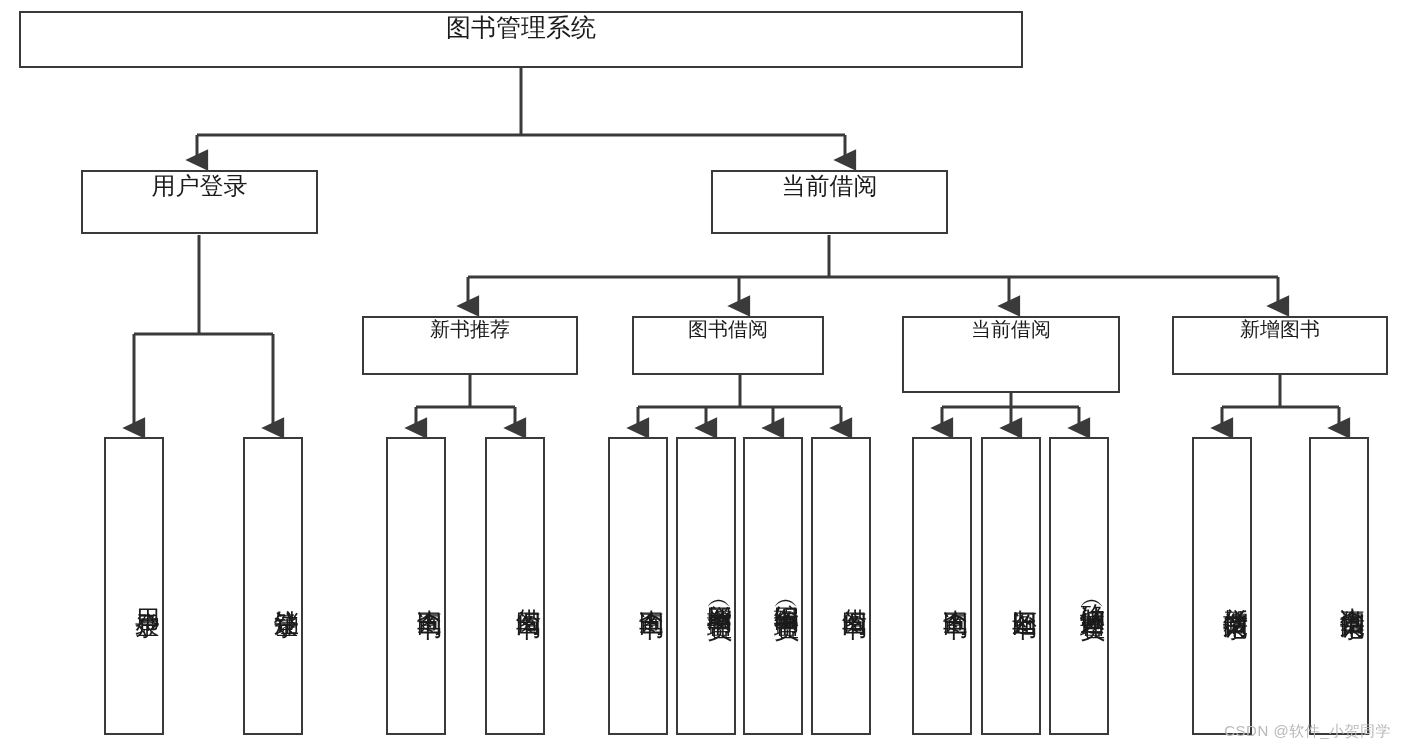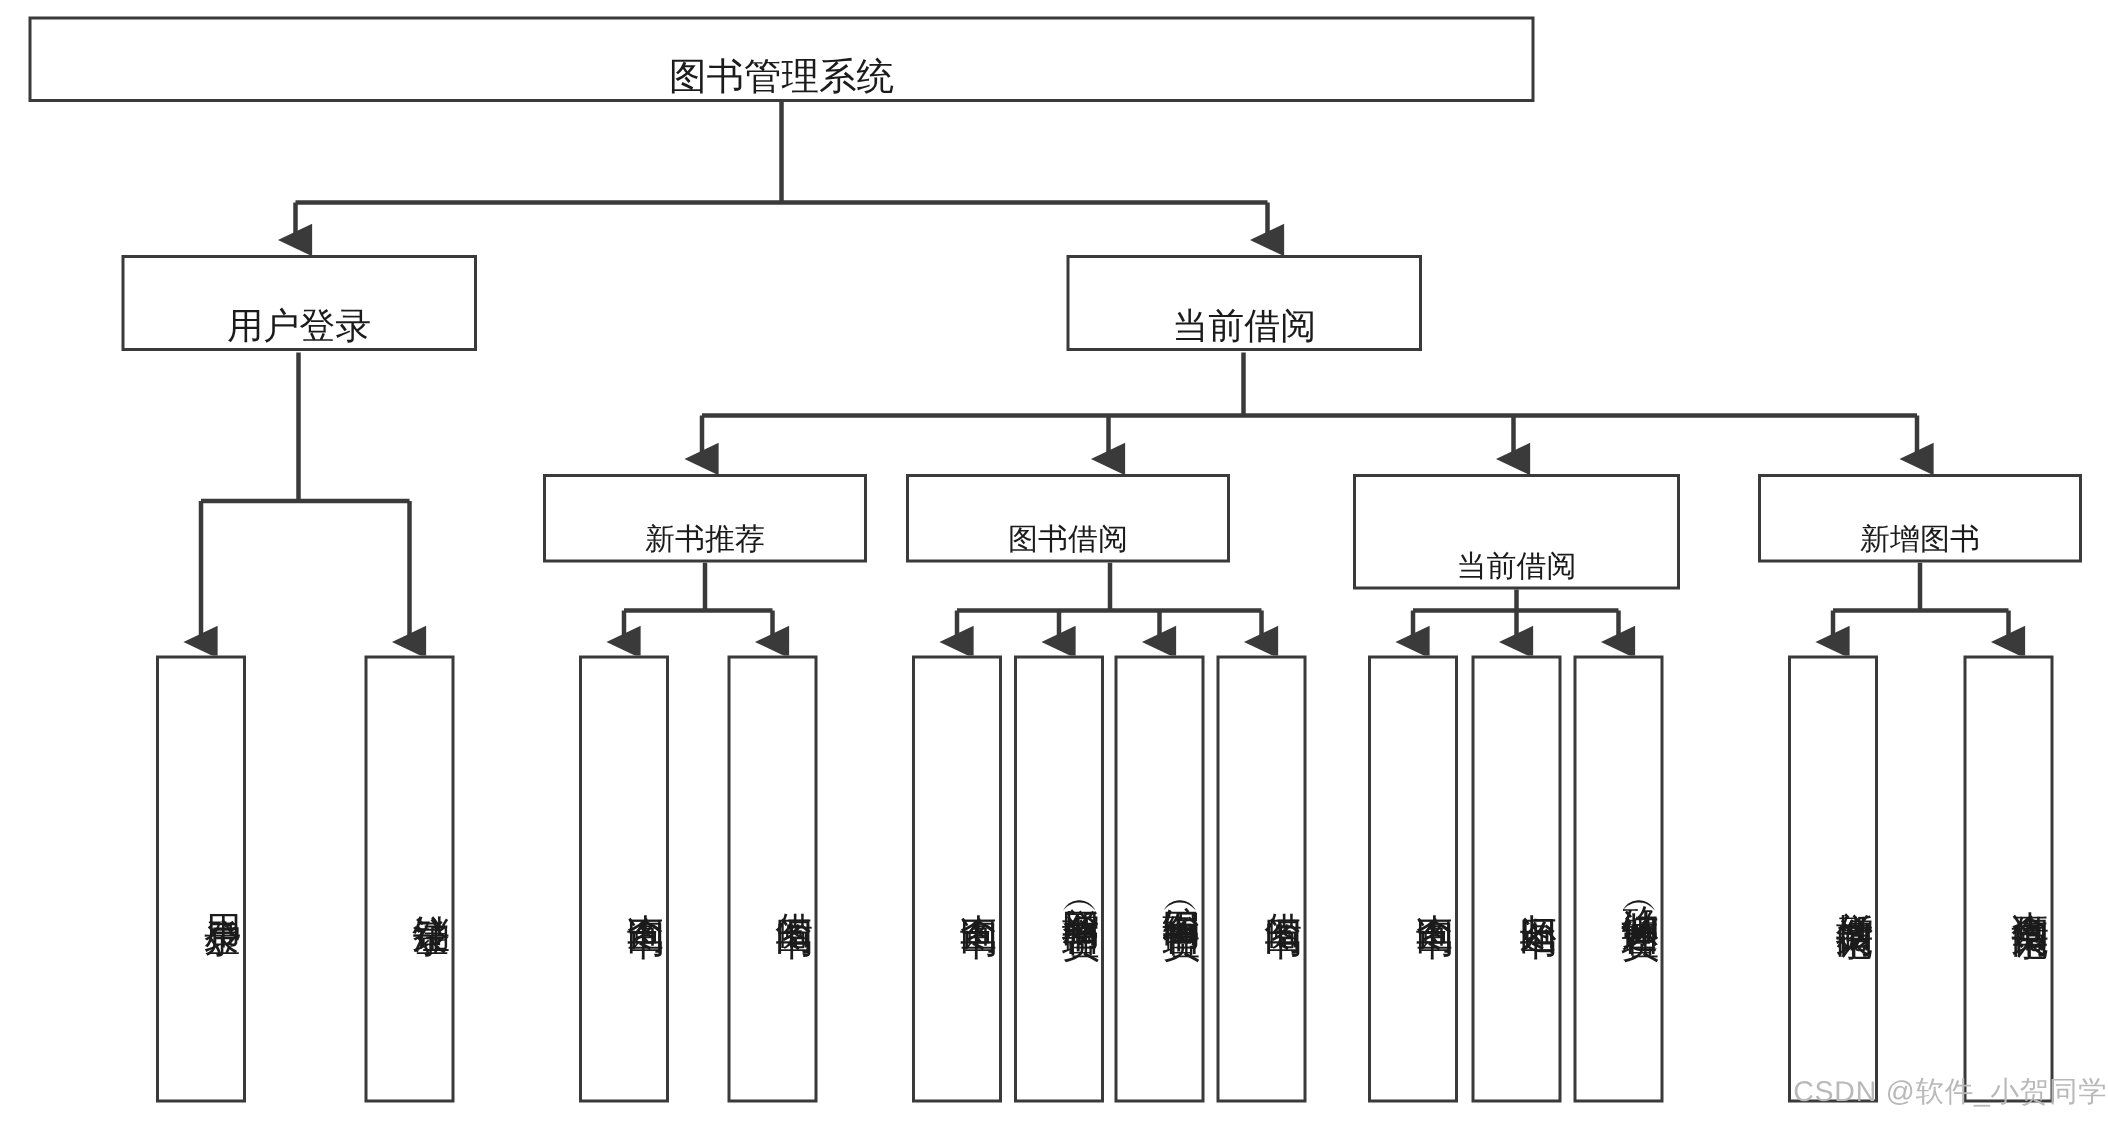--- a/index.html
+++ b/index.html
@@ -24,21 +24,21 @@
     width: 1405px;
     height: 747px;
     pointer-events: none;
   }
   .node {
     position: absolute;
     box-sizing: border-box;
     background: #ffffff;
     border: 2.5px solid #3a3a3a;
     display: flex;
-    align-items: flex-end;
+    align-items: flex-start;
     justify-content: center;
     text-align: center;
     color: #1b1b1b;
     line-height: 1.18;
   }
   .node.root {
     font-size: 25px;
   }
   .node.level2 {
     font-size: 24px;
@@ -54,23 +54,23 @@
     padding-top: 14px;
     align-items: flex-start;
     justify-content: center;
   }
   .node.leaf .vtext {
     display: block;
     white-space: pre-line;
   }
   .watermark {
     position: absolute;
-    right: 0;
+    right: 14px;
     bottom: 6px;
-    font-size: 19px;
+    font-size: 15px;
     color: #b9b9b9;
     letter-spacing: 0.5px;
     white-space: nowrap;
     margin-left: 16px;
   }
 </style>
 </head>
 <body>
 
 <div id="canvas">
@@ -132,21 +132,21 @@
   <div class="node level2" style="left:81px; top:170px; width:237px; height:64px;">
     <span>用户登录</span>
   </div>
   <div class="node level2" style="left:711px; top:170px; width:237px; height:64px;">
     <span>当前借阅</span>
   </div>
 
   <div class="node level3" style="left:362px; top:316px; width:216px; height:59px;">
     <span>新书推荐</span>
   </div>
-  <div class="node level3" style="left:604px; top:316px; width:216px; height:59px;">
+  <div class="node level3" style="left:632px; top:316px; width:192px; height:59px;">
     <span>图书借阅</span>
   </div>
   <div class="node level3" style="left:902px; top:316px; width:218px; height:77px;">
     <span>当前借阅</span>
   </div>
   <div class="node level3" style="left:1172px; top:316px; width:216px; height:59px;">
     <span>新增图书</span>
   </div>
 
   <div class="node leaf" style="left:104px; top:437px; width:60px; height:298px;">

